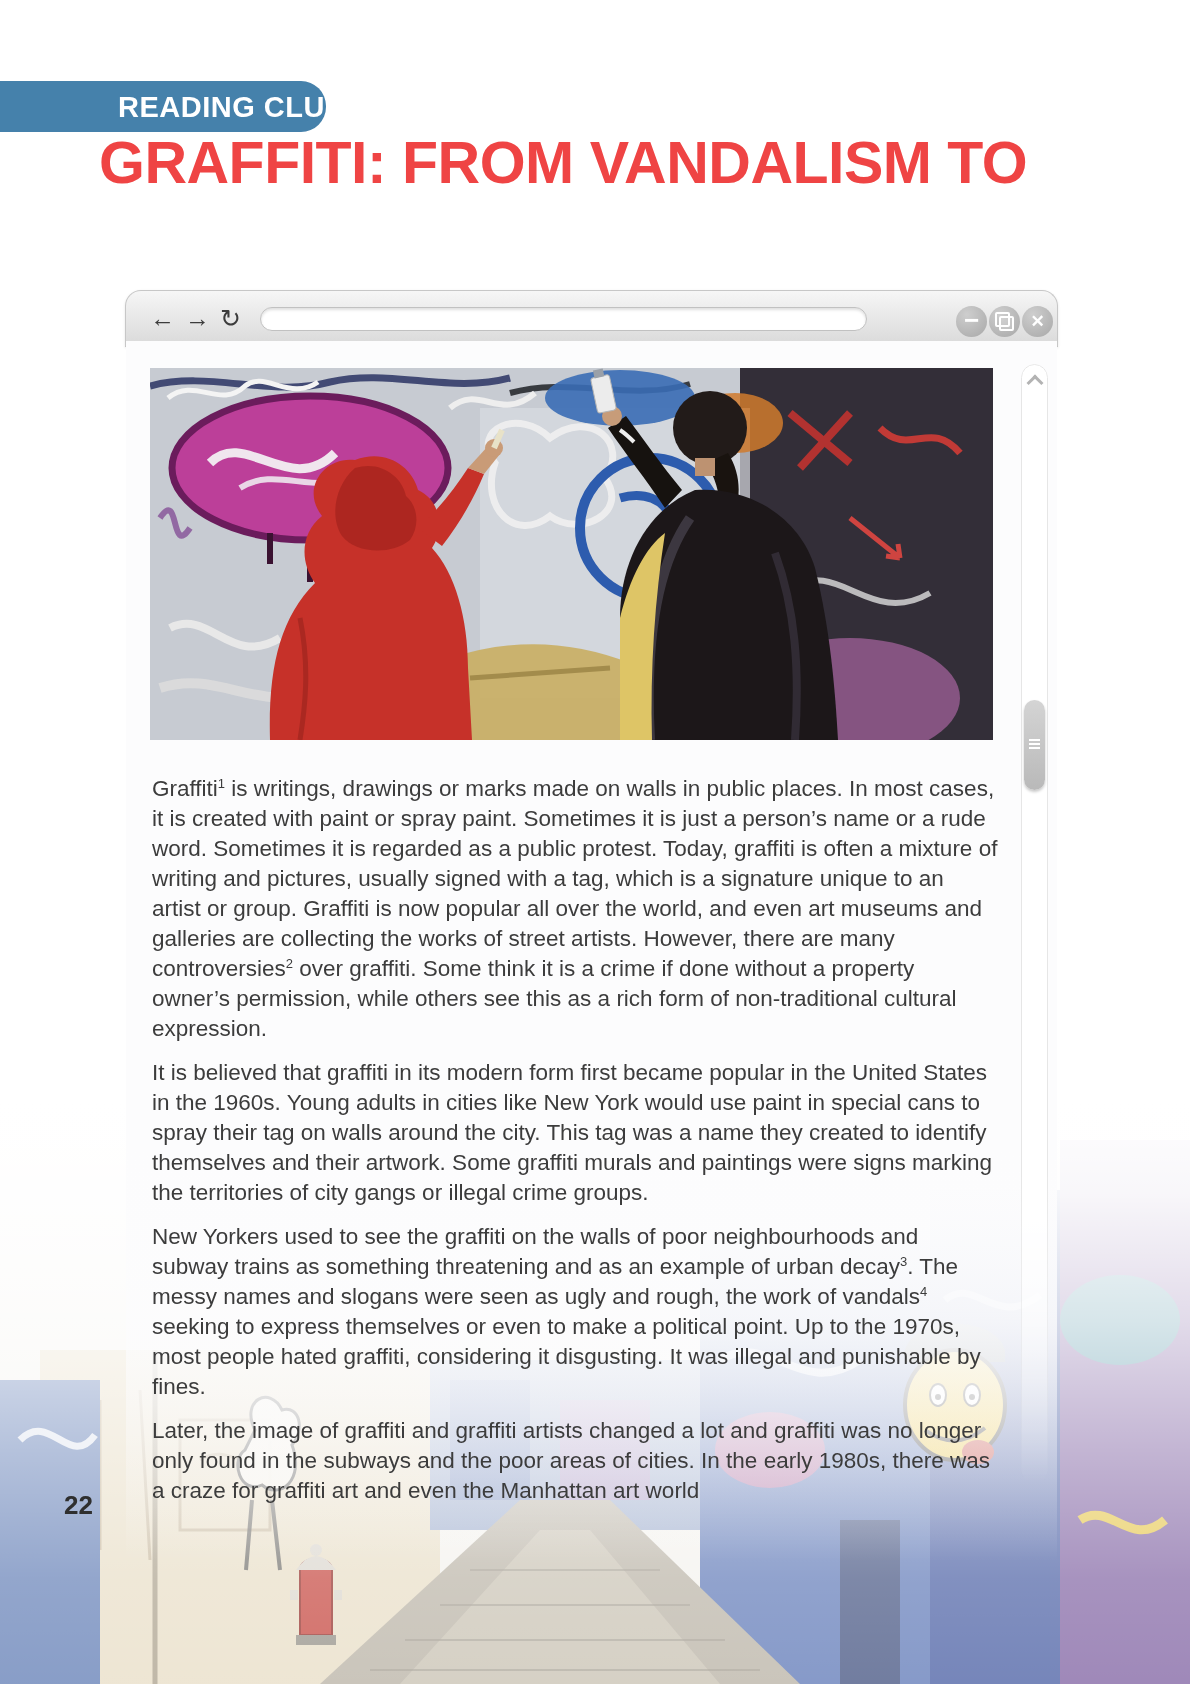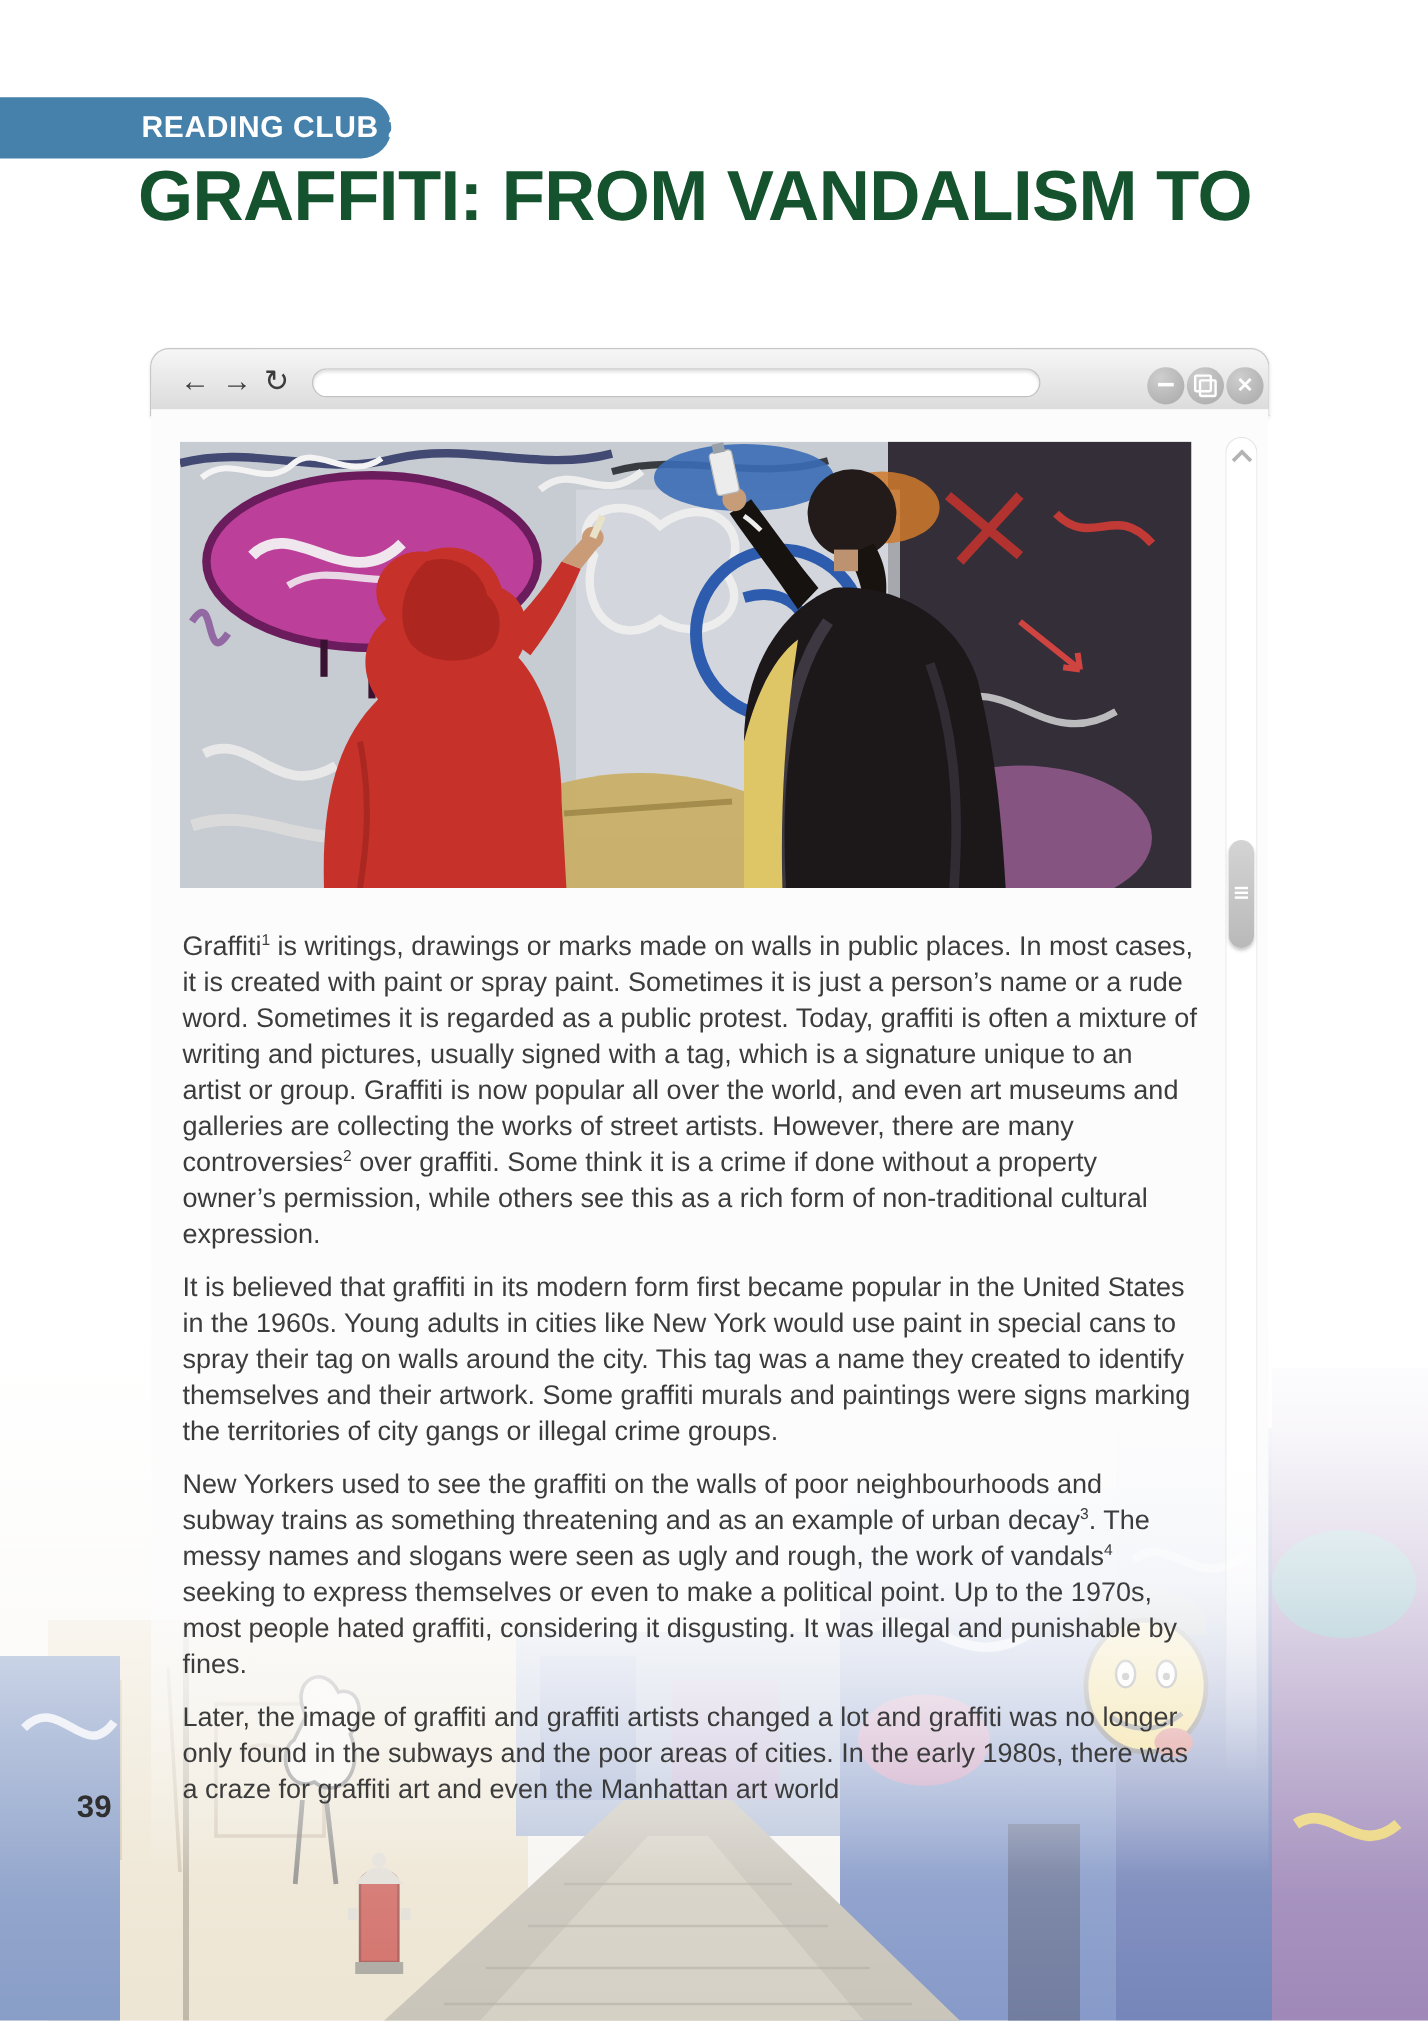--- a/index.html
+++ b/index.html
@@ -11,23 +11,23 @@
   .bg-scene svg{position:absolute;left:0;top:0;}
   .bg-veil{position:absolute;left:0;top:0;width:100%;height:100%;
     background:linear-gradient(to bottom,
       #ffffff 0%, rgba(255,255,255,0.95) 16%, rgba(255,255,255,0.78) 38%,
       rgba(255,255,255,0.55) 60%, rgba(255,255,255,0.34) 82%, rgba(255,255,255,0.28) 100%);}
 
   
   .badge{position:absolute;left:0;top:81px;width:326px;height:51px;z-index:5;
          background:#4581ab;border-radius:0 25px 25px 0;}
   .badge span{position:absolute;left:118px;top:50%;transform:translateY(-50%);
-         color:#ffffff;font-size:25px;font-weight:bold;letter-spacing:0.5px;white-space:nowrap;}
-  .title{position:absolute;left:115px;top:130px;margin:0;z-index:5;width:1000px;
-         color:#14532d;font-size:59px;line-height:67px;font-weight:bold;letter-spacing:-0.5px;}
+         color:#ffffff;font-size:29px;font-weight:bold;letter-spacing:0.5px;white-space:nowrap;}
+  .title{position:absolute;left:99px;top:130px;margin:0;z-index:5;width:1000px;
+         color:#ef4444;font-size:59px;line-height:67px;font-weight:bold;letter-spacing:-0.5px;}
 
   
   .browser{position:absolute;left:125px;top:290px;width:933px;height:1275px;z-index:3;}
   .chrome{position:absolute;left:0;top:0;width:931px;height:55px;
           background:linear-gradient(#f6f6f6,#d9d9d9);
           border:1px solid #c7c7c7;border-bottom-color:#bdbdbd;
           border-radius:16px 16px 0 0;box-shadow:0 1px 3px rgba(0,0,0,0.10);}
   .nav-group{position:absolute;left:24px;top:0;height:55px;display:flex;align-items:center;gap:10px;}
   .nav-btn{font-size:25px;line-height:1;color:#3c3c3c;cursor:default;}
   .address{position:absolute;left:134px;top:16px;width:607px;height:24px;box-sizing:border-box;
@@ -231,13 +231,13 @@
 
     <div class="scrollbar">
       <span class="chev"></span>
       <div class="thumb">
         <span class="grip"></span>
       </div>
     </div>
   </div>
 </div>
 
-<div class="pagenum">39</div>
+<div class="pagenum">22</div>
 
 </body></html>

